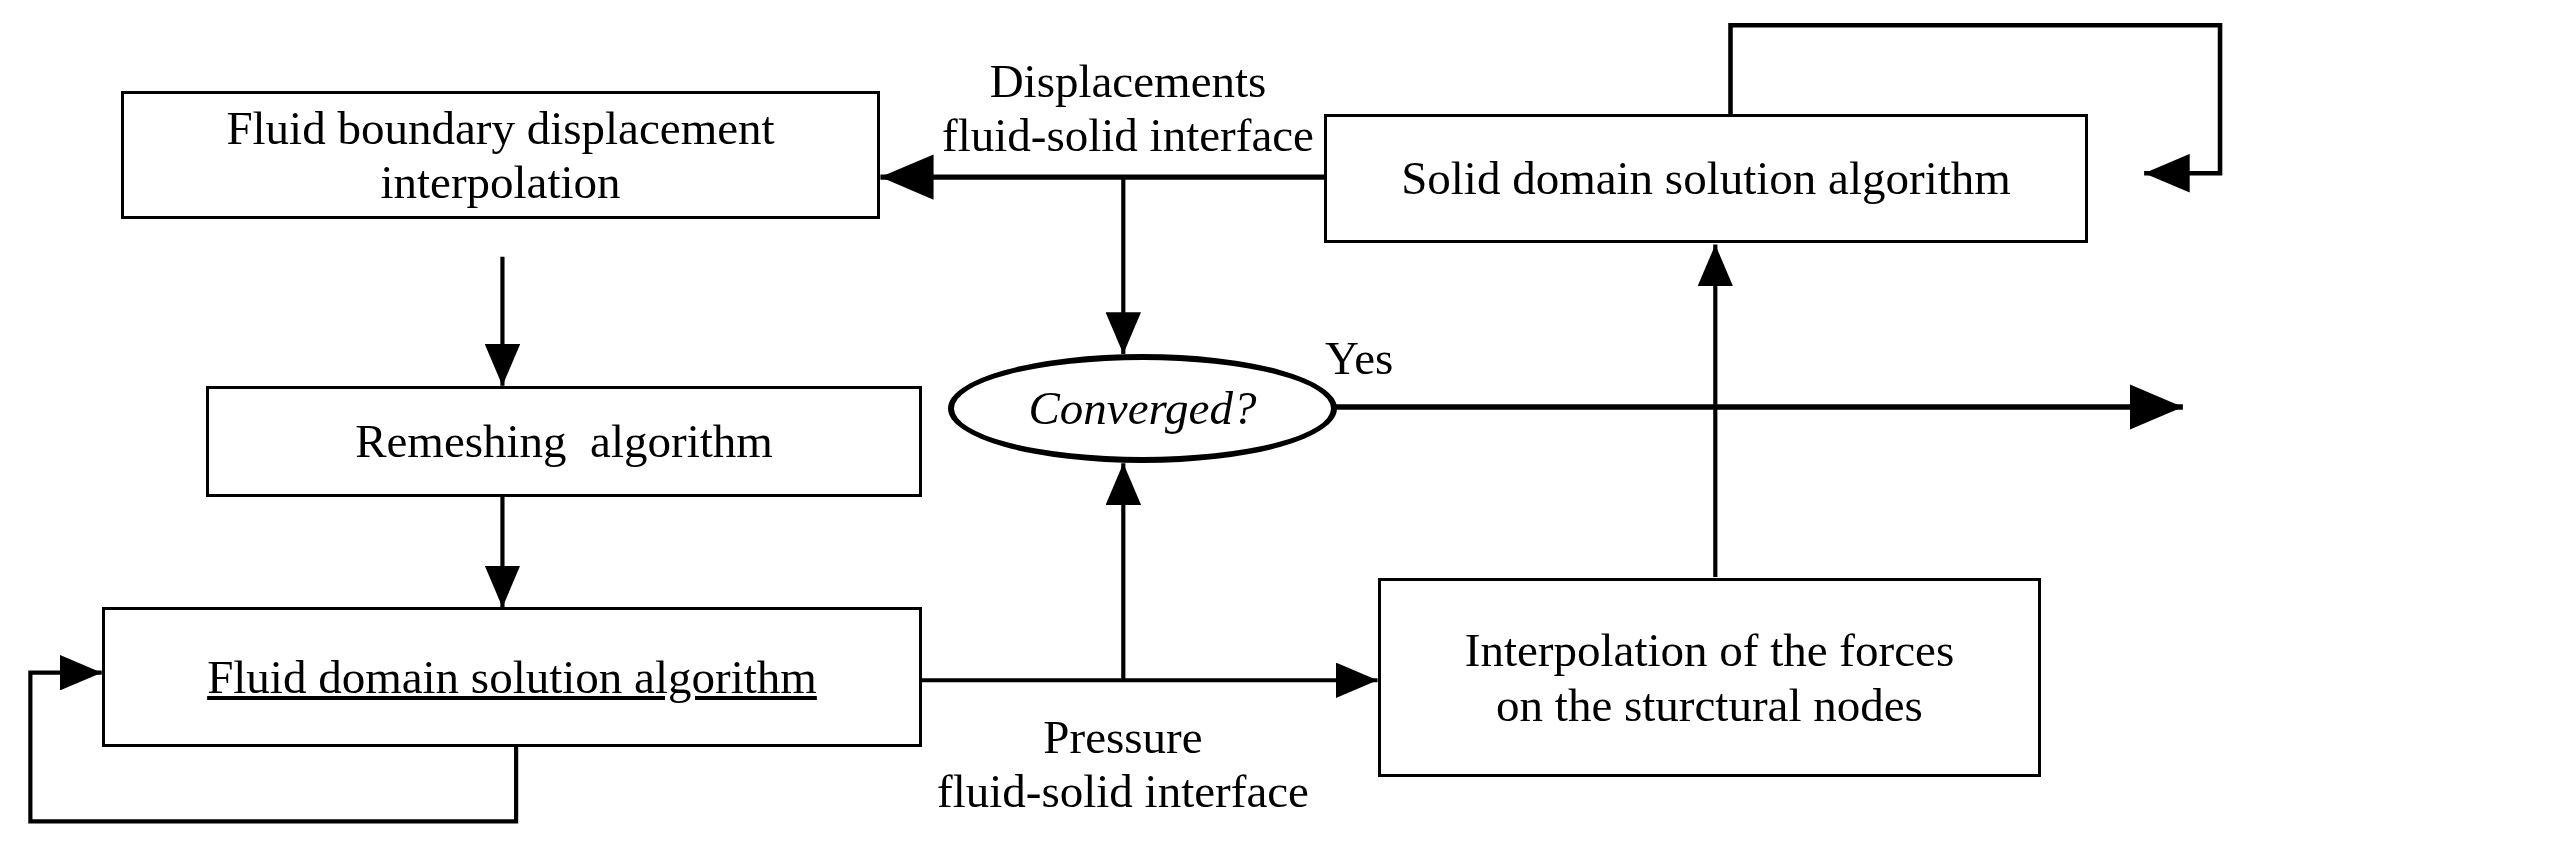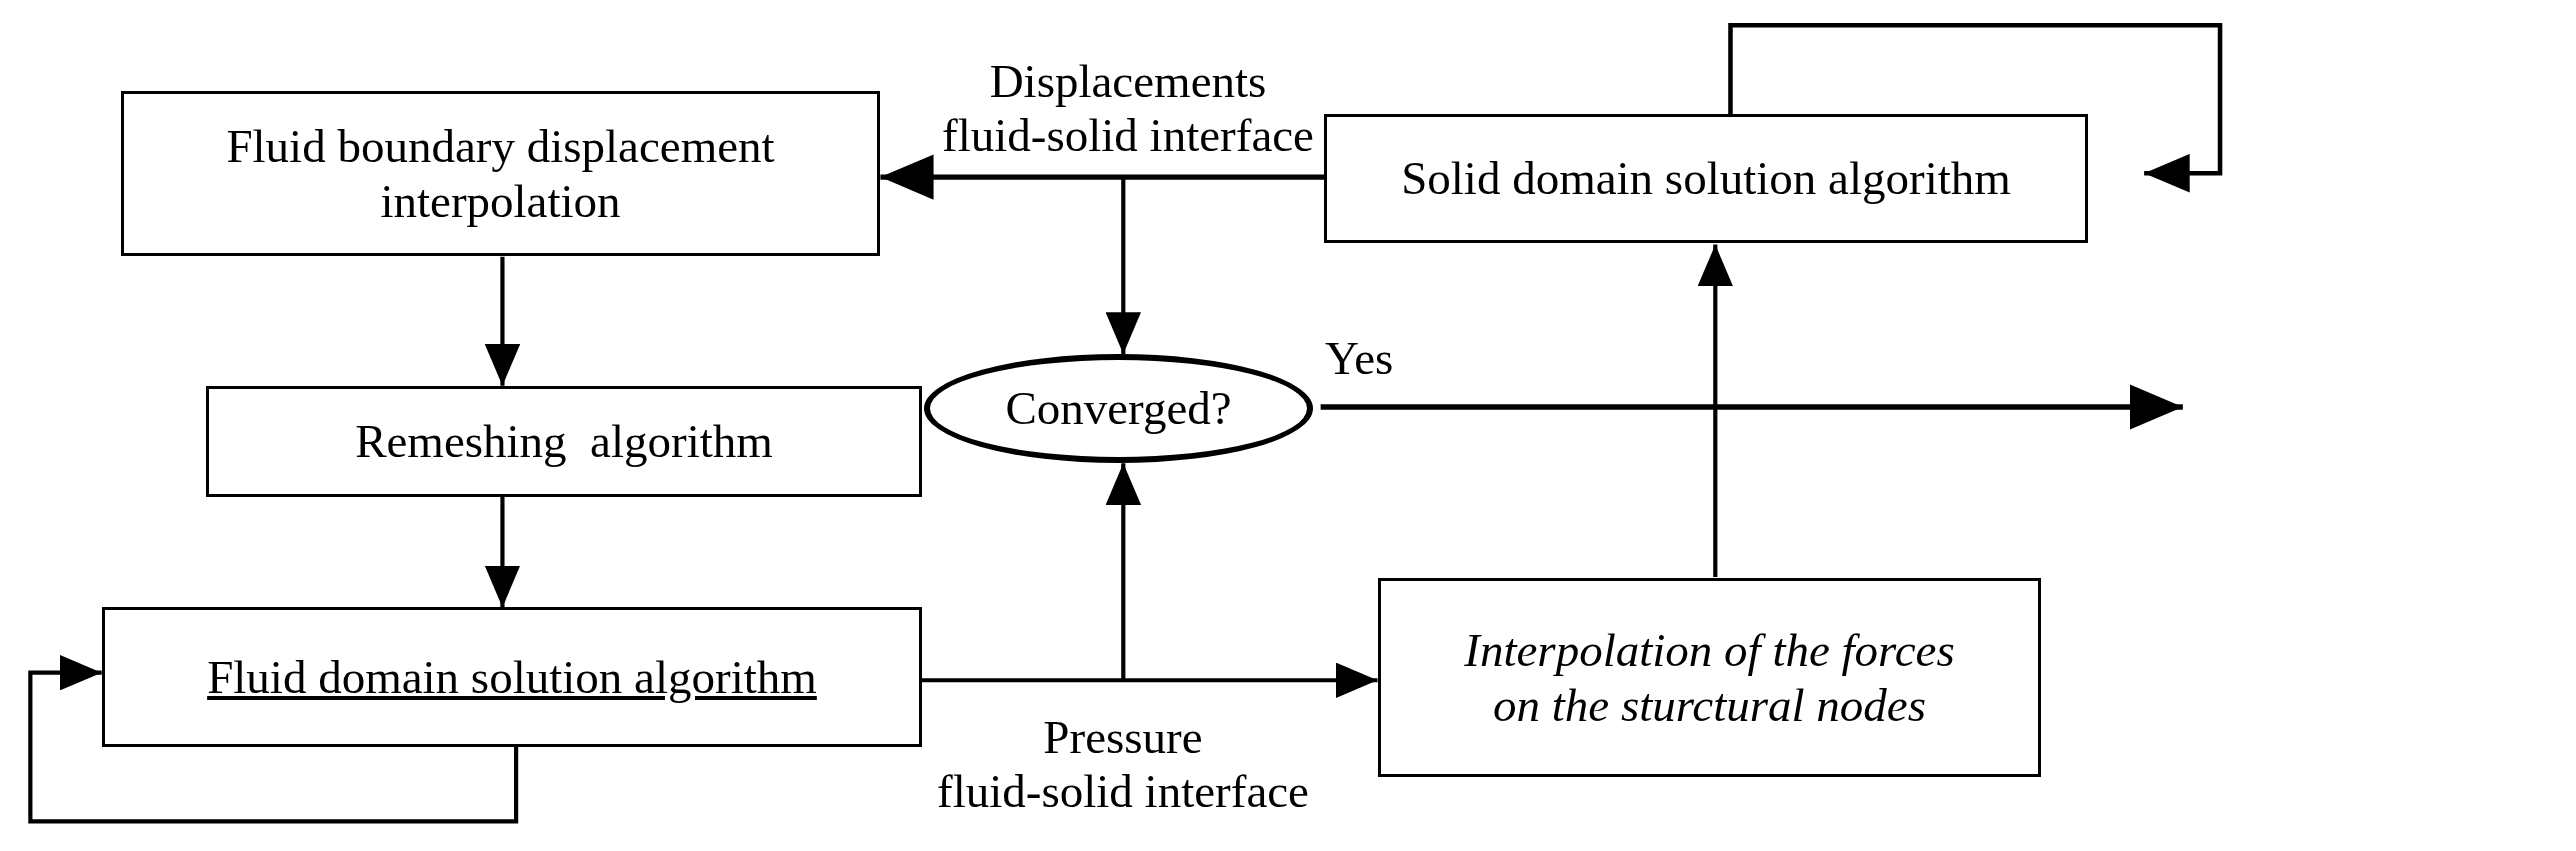--- a/index.html
+++ b/index.html
@@ -61,33 +61,33 @@
       <path d="M1214,896 H1815" marker-end="url(#arrow)"></path>
       <path d="M1480,896 V610" marker-end="url(#arrow)"></path>
       <path d="M2260,760 V322" marker-end="url(#arrow)"></path>
       <path stroke-width="7" d="M1745,233 H1160" marker-end="url(#arrow)"></path>
       <path d="M1480,233 V466" marker-end="url(#arrow)"></path>
       <path stroke-width="7" d="M1740,536 H2876" marker-end="url(#arrow)"></path>
       <path stroke-width="6" d="M2280,150 V33 H2925 V228 H2825" marker-end="url(#arrow)"></path>
     </g>
   </svg>
 
-  <div class="node" style="left:121px; top:91px; width:759px; height:165px;">Fluid boundary displacement
+  <div class="node" style="left:121px; top:91px; width:759px; height:128px;">Fluid boundary displacement
 interpolation</div>
 
   <div class="node" style="left:206px; top:386px; width:716px; height:111px;">Remeshing  algorithm</div>
 
   <div class="node" style="left:102px; top:607px; width:820px; height:140px;text-decoration:underline;">Fluid domain solution algorithm</div>
 
   <div class="node" style="left:1324px; top:114px; width:764px; height:129px;">Solid domain solution algorithm</div>
 
-  <div class="node ellipse" style="left:924px; top:354px; width:389px; height:109px;">Converged?</div>
+  <div class="node ellipse" style="left:948px; top:354px; width:389px; height:109px;font-style:italic;">Converged?</div>
 
 
-  <div class="node" style="left:1378px; top:578px; width:663px; height:199px;font-style:italic;">Interpolation of the forces
+  <div class="node" style="left:1378px; top:578px; width:663px; height:199px;">Interpolation of the forces
 on the sturctural nodes</div>
 
   <div class="edge-label cx" style="left:1128px; top:27px;">Displacements
 fluid-solid interface</div>
 
   <div class="edge-label" style="left:1325px; top:332px;font-family:Liberation Serif, serif;">Yes</div>
 
   <div class="edge-label cx" style="left:1123px; top:683px;">Pressure
 fluid-solid interface</div>
 

